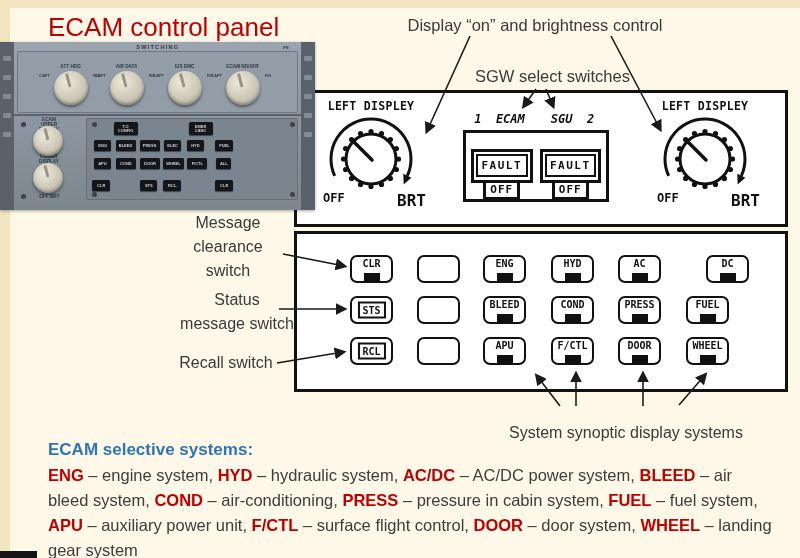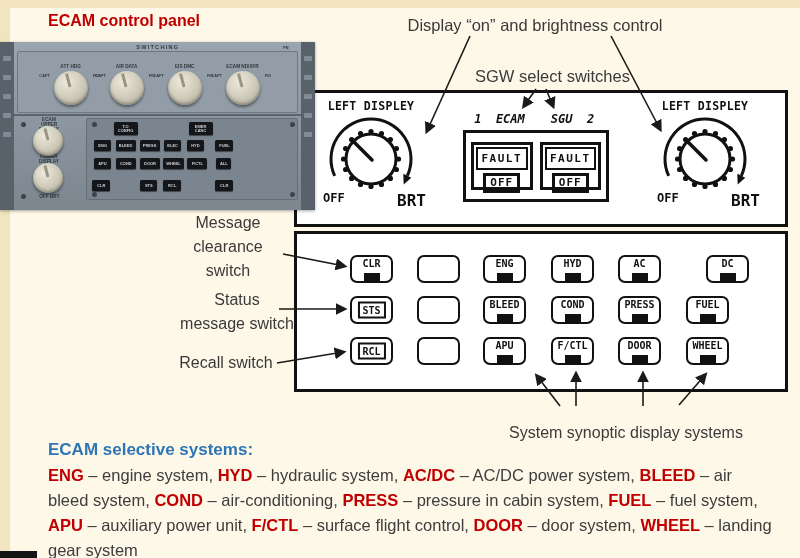--- a/index.html
+++ b/index.html
@@ -2,37 +2,37 @@
 <html><head>
 <meta charset="utf-8">
 <style>
   * { margin:0; padding:0; box-sizing:border-box; }
   body { font-family:"Liberation Sans", sans-serif; background:#e8e0c8; }
   #stage { position:relative; width:800px; height:558px; background:#fdf8e8; overflow:hidden; }
   .frame-strip { position:absolute; background:#f1e4be; }
   .mono { font-family:"DejaVu Sans Mono", monospace; font-weight:bold; color:#111; }
 
   
-  #title { position:absolute; left:48px; top:12px; font-size:16px; font-weight:bold; color:#c00000; }
+  #title { position:absolute; left:48px; top:12px; font-size:26px; font-weight:normal; color:#c00000; }
   .note { position:absolute; color:#3a3a3a; font-size:16px; line-height:24px; text-align:center; white-space:pre-line; z-index:30; }
 
   
   .box { position:absolute; background:#fff; border:3px solid #111; z-index:5; }
 
   
   .knob-wrap { position:absolute; width:100px; height:108px; z-index:8; }
   .knob-label { text-align:center; font-size:11.5px; letter-spacing:.3px; height:13px; }
   .knob-svg { display:block; margin-top:2px; }
   .knob-min { position:absolute; left:2px; top:92px; font-size:12px; }
   .knob-max { position:absolute; left:76px; top:92px; font-size:16px; }
 
   
   .sgu-header { position:absolute; left:463px; top:112px; width:146px; display:flex; z-index:8; }
   .sgu-header span { flex:1; text-align:center; font-size:12px; white-space:pre;font-style:italic; }
-  .sgu-box { position:absolute; left:463px; top:130px; width:146px; height:72px; border:3px solid #111; background:#fff; display:flex; gap:7px; padding:9px 5px; z-index:8; }
+  .sgu-box { position:absolute; left:463px; top:130px; width:146px; height:72px; border:3px solid #111; background:#fff; display:flex; gap:7px; padding:16px 5px; z-index:8; }
   .sgu-switch { flex:1; border:3px solid #111; display:flex; flex-direction:column; align-items:center; padding:2px; background:#fff; }
   .fault { width:100%; border:2px solid #111; text-align:center; font-size:11px; line-height:19px; letter-spacing:1.5px; }
   .offbox { margin-top:3px; border:3px solid #111; padding:0 4px; font-size:11px; line-height:14px; letter-spacing:1px; }
 
   
   .ecam-btn { position:absolute; width:43px; height:28px; border:2.5px solid #111; border-radius:7px; background:#fff; z-index:8; }
   .ecam-btn .lbl { position:absolute; top:1px; left:0; right:0; text-align:center; font-size:10px; }
   .ecam-btn .tab { position:absolute; bottom:0; left:50%; transform:translateX(-50%); width:16px; height:8px; background:#111; }
   .ecam-btn .inner { position:absolute; top:50%; left:50%; transform:translate(-50%,-50%); border:2px solid #111; padding:0 3px; font-size:10px; line-height:13px; white-space:nowrap; }
 

